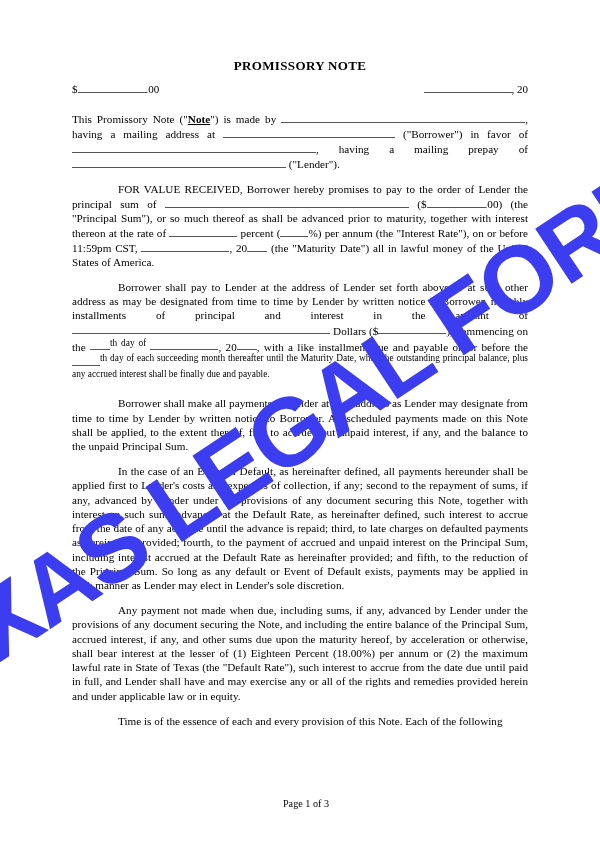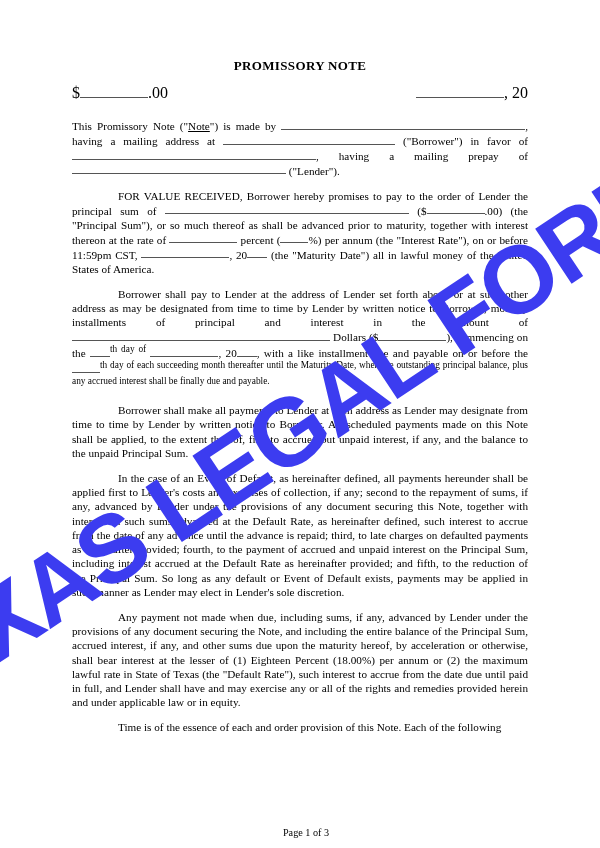--- a/index.html
+++ b/index.html
@@ -42,21 +42,21 @@
   .body-area {
     position: absolute;
     left: 72px;
     top: 82px;
     width: 456px;
   }
   .amount-row {
     display: flex;
     justify-content: space-between;
     align-items: baseline;
-    font-size: 16px;
+    font-size: 11px;
     margin-bottom: 16px;
   }
   .amount-row .left { white-space: nowrap; }
   .amount-row .right { white-space: nowrap; }
   .ul { display: inline-block; border-bottom: 1px solid #555; vertical-align: baseline; height: 0.95em; }
   .ul-60 { width: 58px; }
   .ul-70 { width: 68px; }
   .ul-90 { width: 88px; }
   .ul-20 { width: 20px; }
   .ul-28 { width: 28px; }
@@ -65,29 +65,28 @@
   .ul-245 { width: 244px; }
   .ul-260 { width: 258px; }
   p.para {
     font-size: 11.2px;
     line-height: 1.27;
     text-align: justify;
     margin: 0 0 11px 0;
     text-justify: inter-word;
   }
   p.para.indent { text-indent: 46px; }
-  u.note-u { text-decoration: underline; }
+  u.note-u { text-decoration: underline; font-weight: bold; }
   .footer {
     position: absolute;
     left: 12px;
     right: 0;
     top: 798px;
     text-align: center;
     font-size: 10.2px;
-    margin-top: 29px;
   }
   
   #watermark {
     position: absolute;
     left: 0;
     top: 0;
     width: 600px;
     height: 848px;
     z-index: 5;
     pointer-events: none;
@@ -129,21 +128,21 @@
 
       <p class="para indent"><span>Borrower shall pay to Lender at the address of Lender set forth above or at such other address as may be designated from time to time by Lender by written notice to Borrower, monthly installments of principal and interest in the amount of</span> <span class="ul ul-260"></span> <span>Dollars ($</span><span class="ul ul-70"></span><span>), commencing on the</span> <span class="ul ul-20"></span><sup>th day of</sup> <span class="ul ul-70"></span><span>, 20</span><span class="ul ul-20"></span><span>, with a like installment due and payable on or before the</span> <span class="ul ul-28"></span><sup>th day of each succeeding month thereafter until the Maturity Date, when the outstanding principal balance, plus any accrued interest shall be finally due and payable.</sup></p>
 
 
       <p class="para indent">Borrower shall make all payments to Lender at such address as Lender may designate from time to time by Lender by written notice to Borrower. All scheduled payments made on this Note shall be applied, to the extent thereof, first to accrued but unpaid interest, if any, and the balance to the unpaid Principal Sum.</p>
 
       <p class="para indent">In the case of an Event of Default, as hereinafter defined, all payments hereunder shall be applied first to Lender's costs and expenses of collection, if any; second to the repayment of sums, if any, advanced by Lender under the provisions of any document securing this Note, together with interest on such sums advanced at the Default Rate, as hereinafter defined, such interest to accrue from the date of any advance until the advance is repaid; third, to late charges on defaulted payments as hereinafter provided; fourth, to the payment of accrued and unpaid interest on the Principal Sum, including interest accrued at the Default Rate as hereinafter provided; and fifth, to the reduction of the Principal Sum. So long as any default or Event of Default exists, payments may be applied in such manner as Lender may elect in Lender's sole discretion.</p>
 
       <p class="para indent">Any payment not made when due, including sums, if any, advanced by Lender under the provisions of any document securing the Note, and including the entire balance of the Principal Sum, accrued interest, if any, and other sums due upon the maturity hereof, by acceleration or otherwise, shall bear interest at the lesser of (1) Eighteen Percent (18.00%) per annum or (2) the maximum lawful rate in State of Texas (the "Default Rate"), such interest to accrue from the date due until paid in full, and Lender shall have and may exercise any or all of the rights and remedies provided herein and under applicable law or in equity.</p>
 
-      <p class="para indent">Time is of the essence of each and order provision of this Note.  Each of the following</p>
+      <p class="para indent">Time is of the essence of each and every provision of this Note.  Each of the following</p>
 
     </div>
 
     <div class="footer">Page 1 of 3</div>
   </div>
 
   <div id="watermark">
     <div class="wm-text" style="color: rgb(60, 60, 240);">TEXAS LEGAL FORMS</div>
   </div>
 

